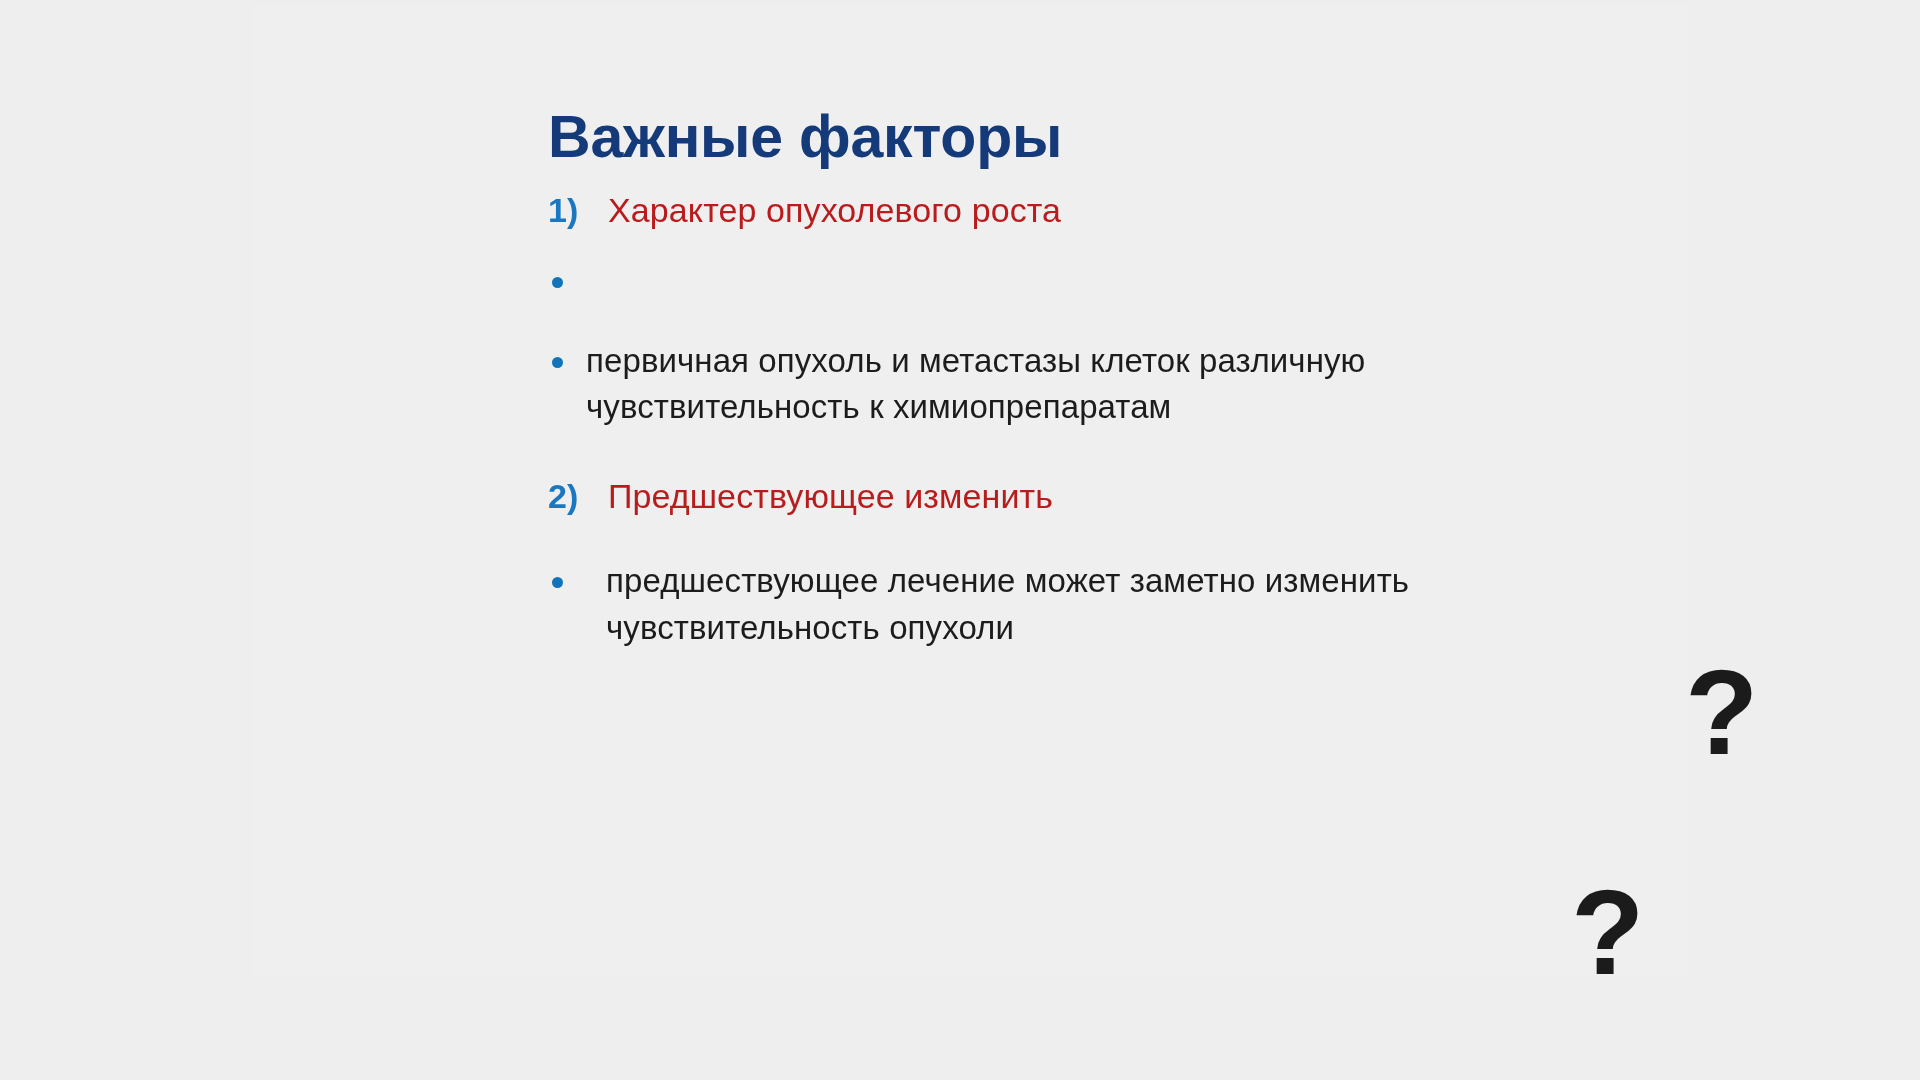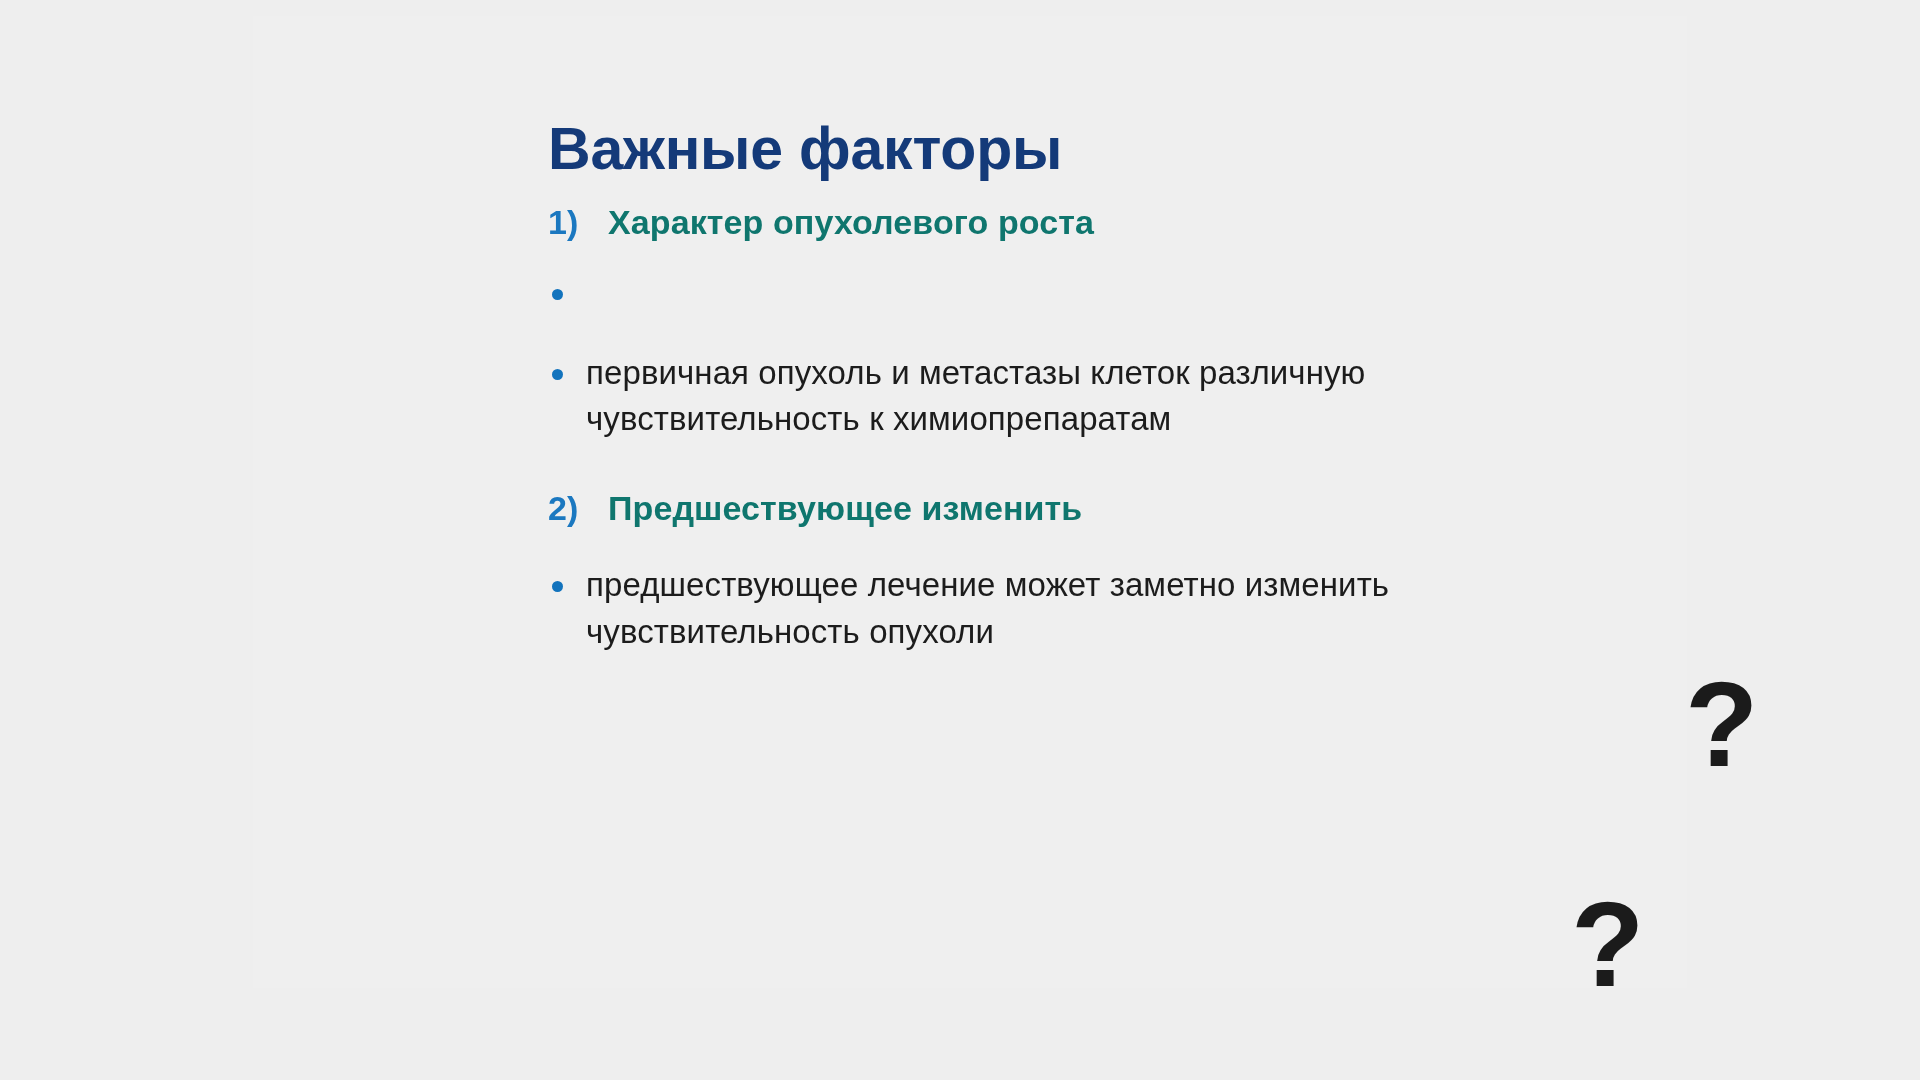--- a/index.html
+++ b/index.html
@@ -18,21 +18,21 @@
     height: 1080px;
     background: #eeeeee;
     font-family: "Liberation Sans", "DejaVu Sans", sans-serif;
     -webkit-font-smoothing: antialiased;
   }
 
   
   #slide-surface {
     position: absolute;
     left: 253px;
-    top: 16px;
+    top: 4px;
     width: 1434px;
     height: 972px;
     background: #efefef;
   }
 
   #content {
     position: absolute;
     left: 295px;
     top: 104px;
     width: 1360px;
@@ -55,23 +55,23 @@
   }
   .numbered .num {
     color: #1b78c0;
     font-size: 34px;
     font-weight: bold;
     width: 60px;
     flex: 0 0 60px;
     line-height: 1.25;
   }
   .numbered .num-text {
-    color: #0f766e;
+    color: #b91c1c;
     font-size: 34px;
-    font-weight: bold;
+    font-weight: normal;
     line-height: 1.25;
     letter-spacing: 0.1px;
   }
 
   .bullet {
     display: flex;
     align-items: flex-start;
     margin: 0 0 34px 0;
   }
   .bullet .dot {
@@ -92,21 +92,21 @@
   }
   .bullet .btext {
     font-size: 33px;
     color: #1c1c1c;
     line-height: 1.42;
     letter-spacing: 0.1px;
     max-width: 1060px;
   }
 
   .gap-before-two { margin-top: 44px; }
-  .gap-before-last { margin-top: 32px; }
+  .gap-before-last { margin-top: 40px; gap: 20px; }
 
   .qmark {
     position: absolute;
     font-family: "Liberation Sans", "DejaVu Sans", sans-serif;
     font-weight: bold;
     color: #1b1b1b;
     line-height: 1;
     user-select: none;
   }
   #qmark-1 {

